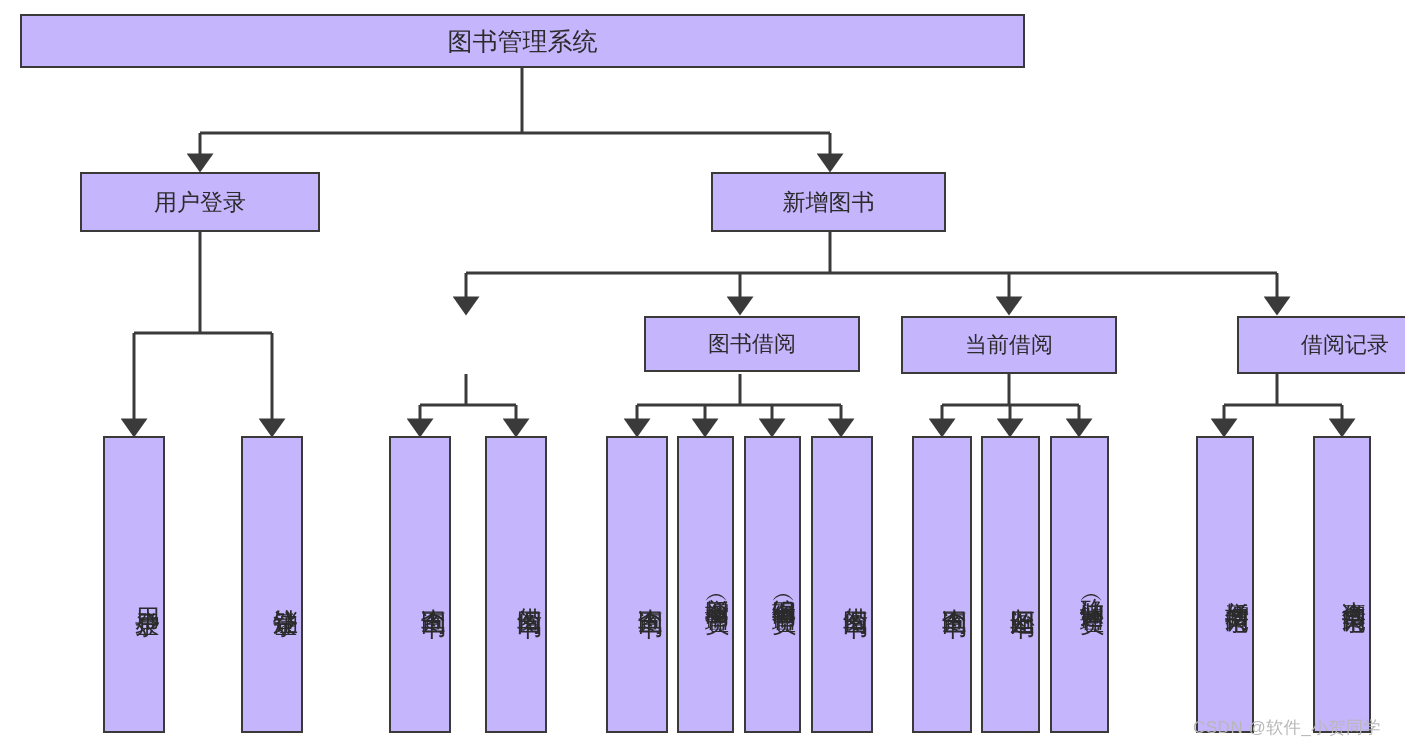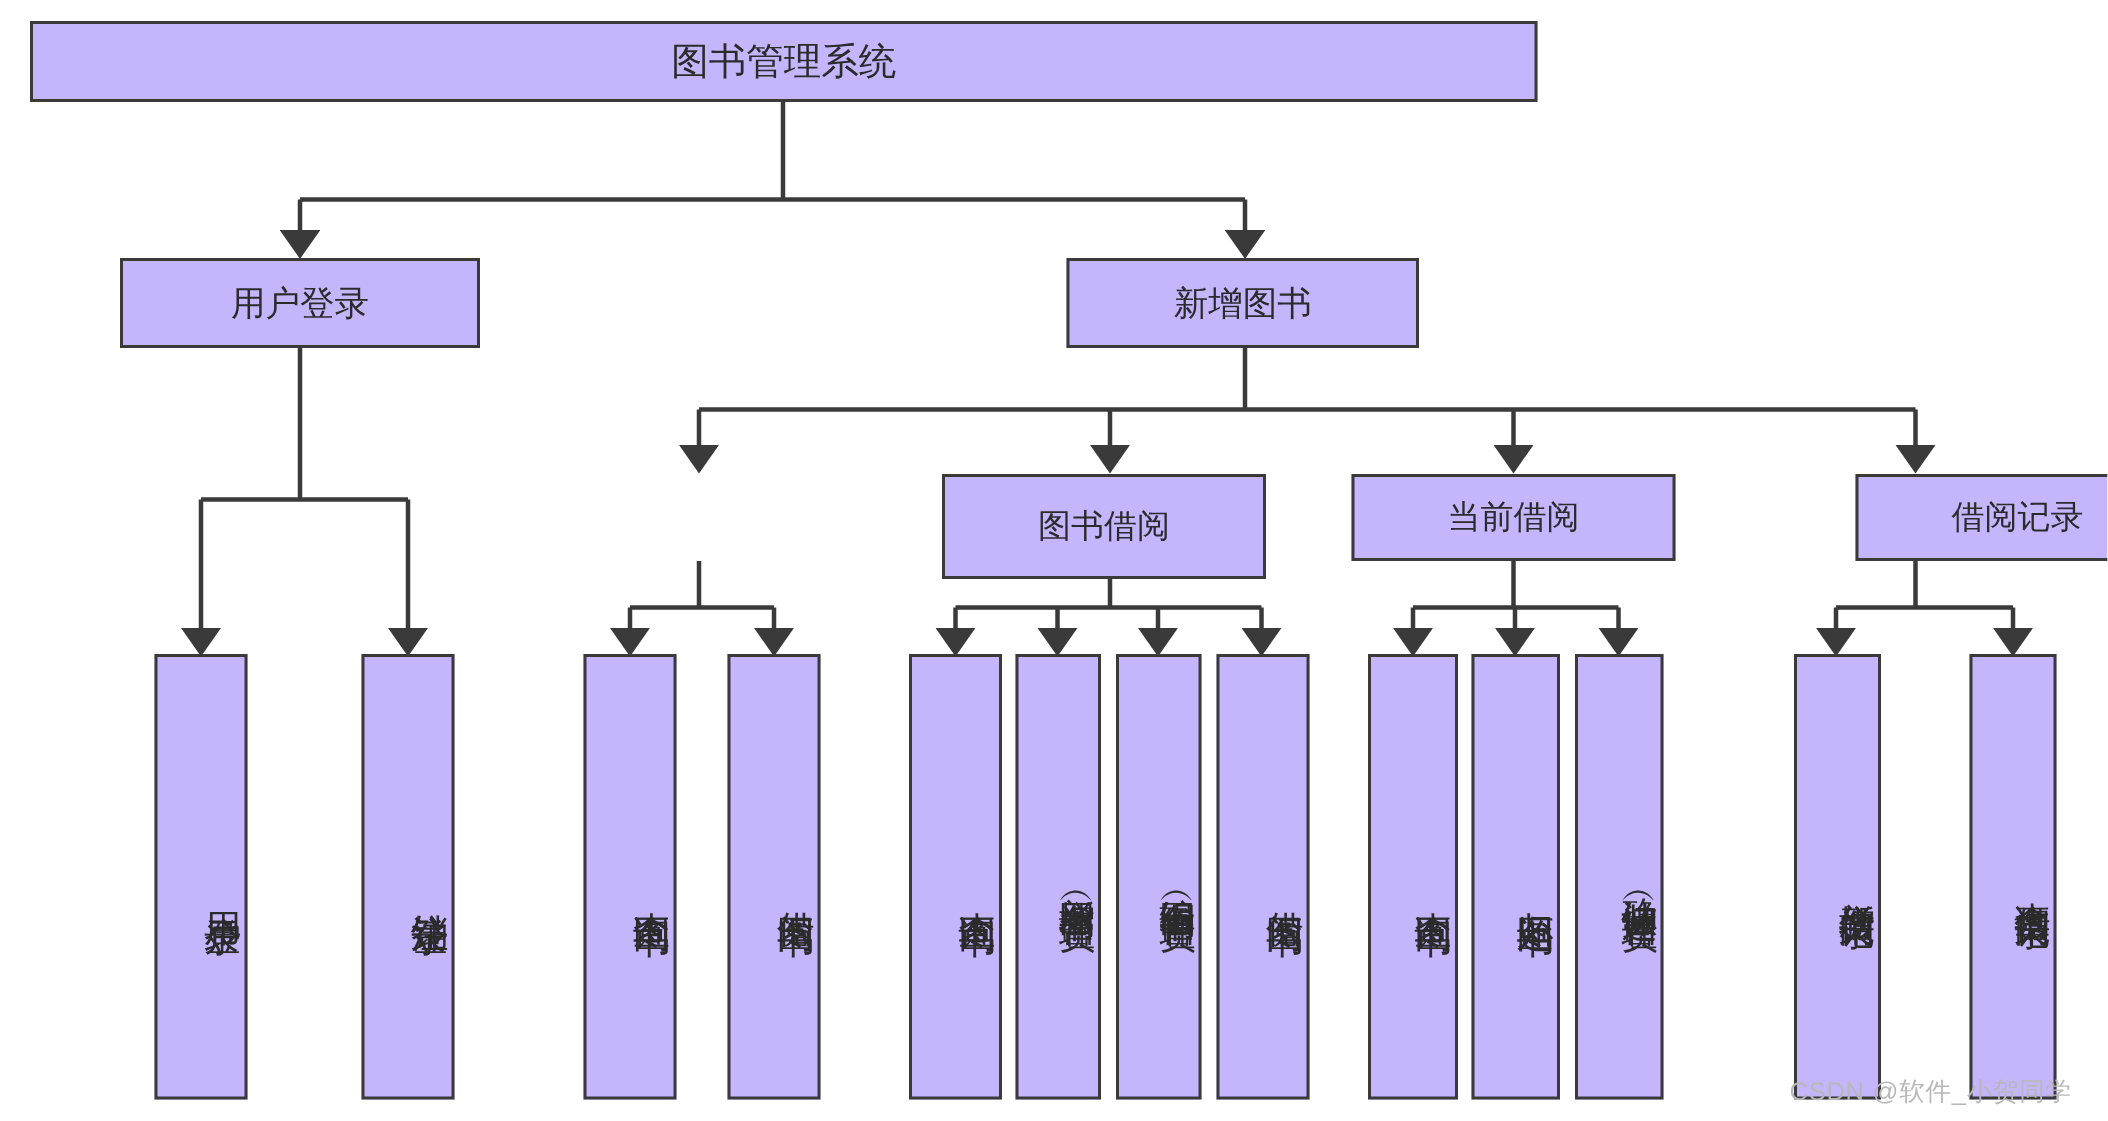--- a/index.html
+++ b/index.html
@@ -126,21 +126,21 @@
     <span>图书管理系统</span>
   </div>
 
   <div class="node lvl1" style="left:80px; top:172px; width:240px; height:60px;">
     <span>用户登录</span>
   </div>
   <div class="node lvl1" style="left:711px; top:172px; width:235px; height:60px;">
     <span>新增图书</span>
   </div>
 
-  <div class="node lvl2" style="left:628px; top:316px; width:216px; height:70px;">
+  <div class="node lvl2" style="left:644px; top:316px; width:216px; height:56px;">
     <span>图书借阅</span>
   </div>
   <div class="node lvl2" style="left:901px; top:316px; width:216px; height:58px;">
     <span>当前借阅</span>
   </div>
   <div class="node lvl2" style="left:1237px; top:316px; width:216px; height:58px;">
     <span>借阅记录</span>
   </div>
 
   <div class="node leaf" style="left:103px; top:436px; width:62px; height:297px;">

